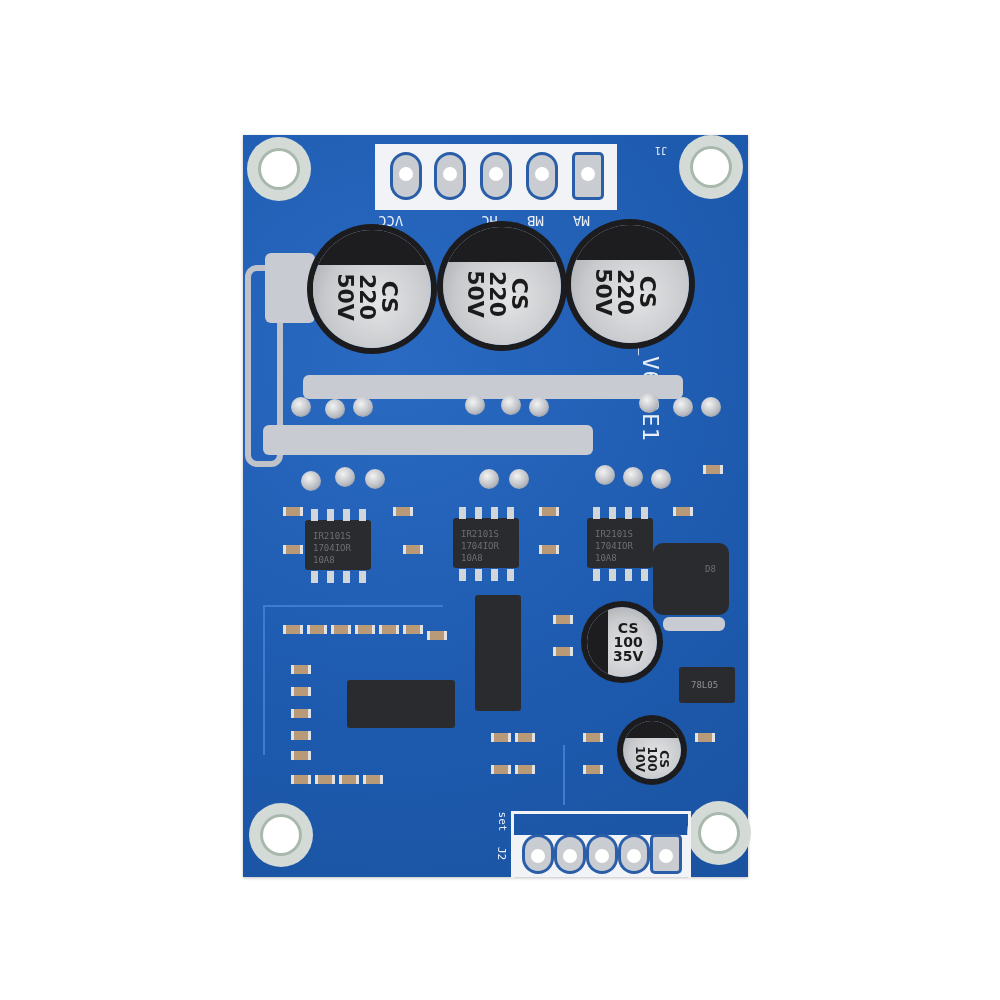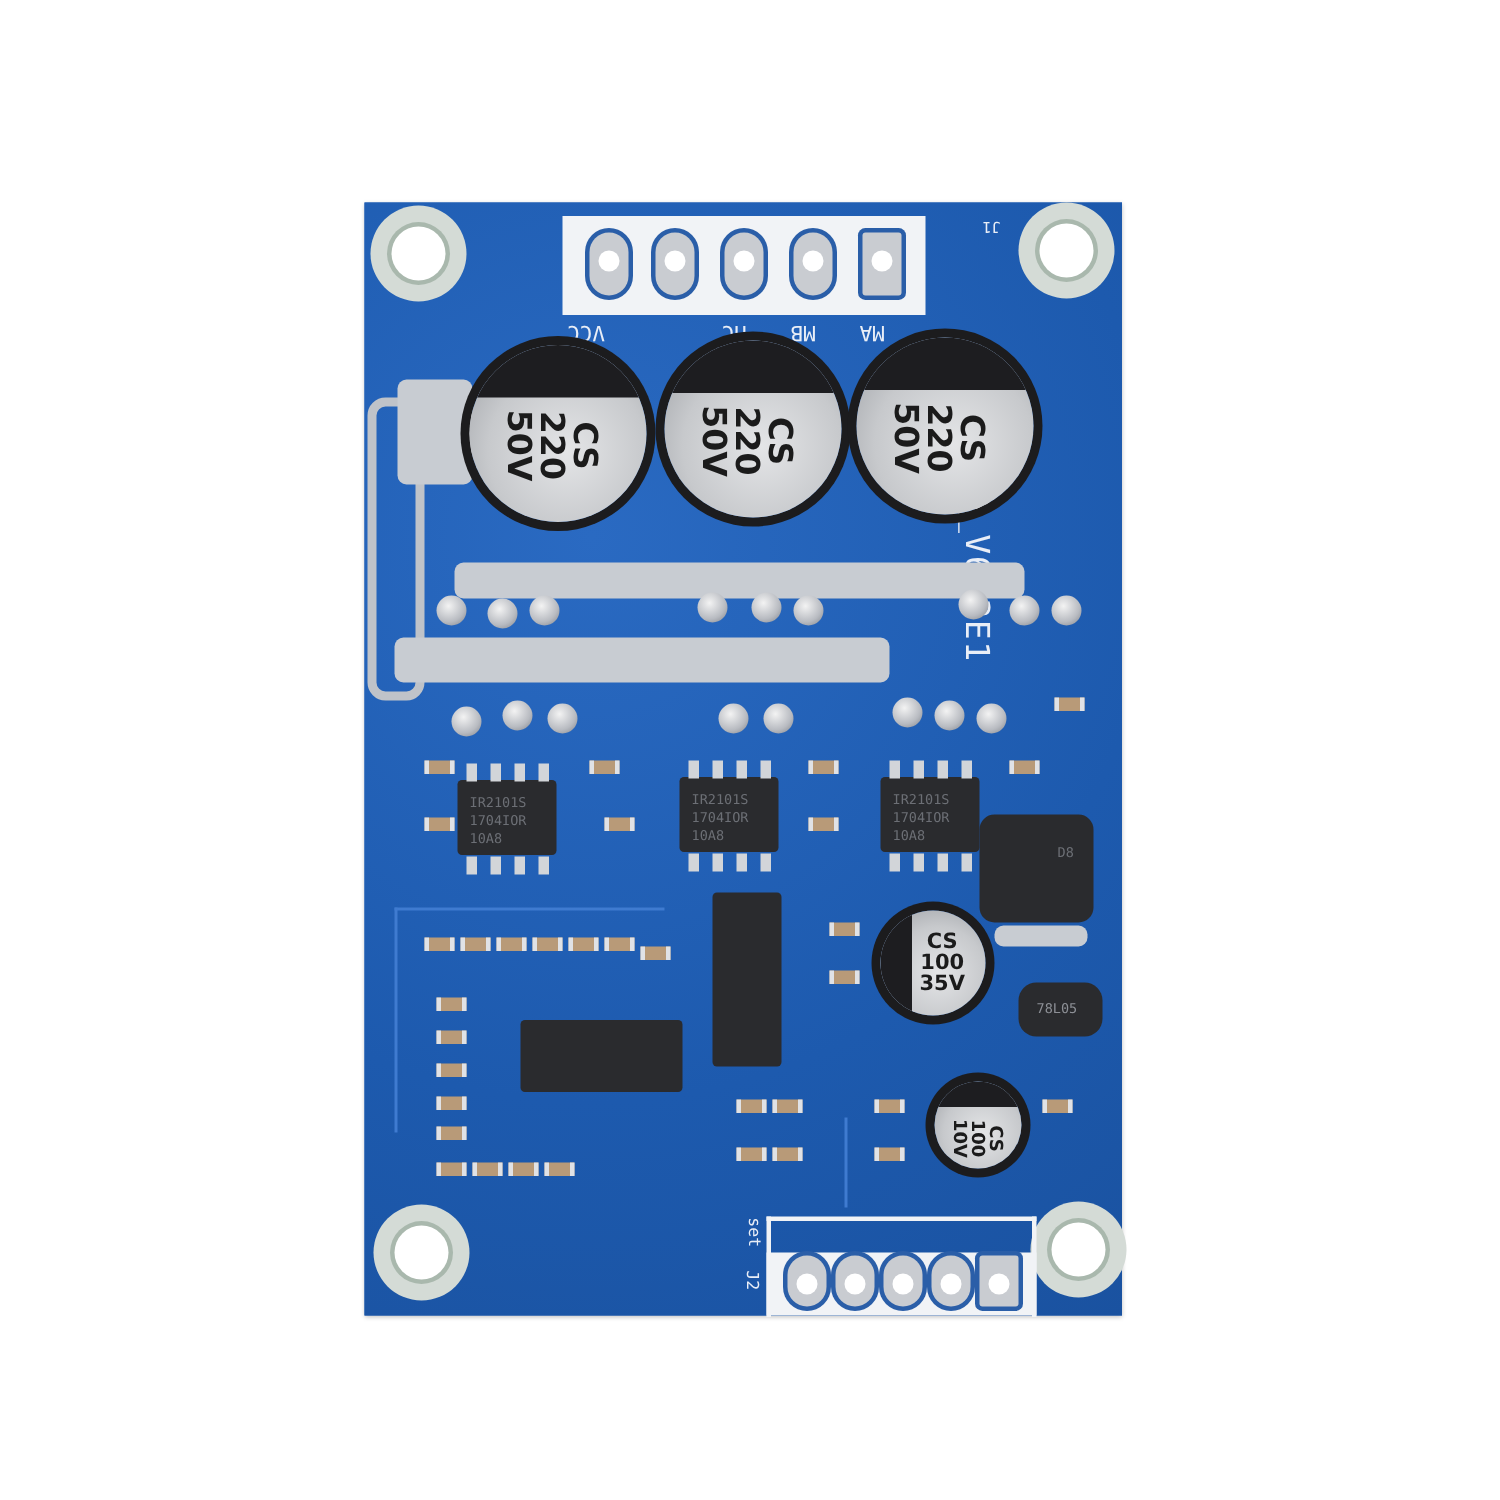--- a/index.html
+++ b/index.html
@@ -140,21 +140,21 @@
     <div class="t"></div>
   </div>
   <div class="ic" style="left:104px;top:545px;width:108px;height:48px;">
     <div class="t"></div>
   </div>
 
   <div class="ic" style="left:410px;top:408px;width:76px;height:72px;border-radius:10px;">
     <div class="t" style="left:52px;top:20px;">D8</div>
   </div>
   <div class="solder" style="left:420px;top:482px;width:62px;height:14px;"></div>
-  <div class="ic" style="left:436px;top:520px;width:56px;height:36px;border-radius:12px;">
+  <div class="ic" style="left:436px;top:532px;width:56px;height:36px;">
     <div class="t" style="left:12px;top:12px;color:#8d9096;">78L05</div>
   </div>
 
   <div class="cap" style="left:344px;top:472px;width:70px;height:70px;">
     <div class="band" style="width:30%;height:100%;"></div>
     <div class="txt" style="left:26px;top:14px;font-size:14px;transform:none;"><span>CS</span>
 <span>100</span>
 <span>35V</span></div>
   </div>
   <div class="cap" style="left:380px;top:586px;width:58px;height:58px;">

